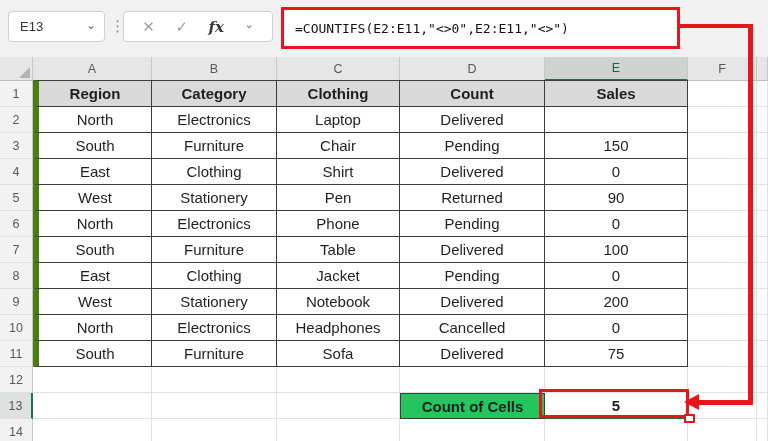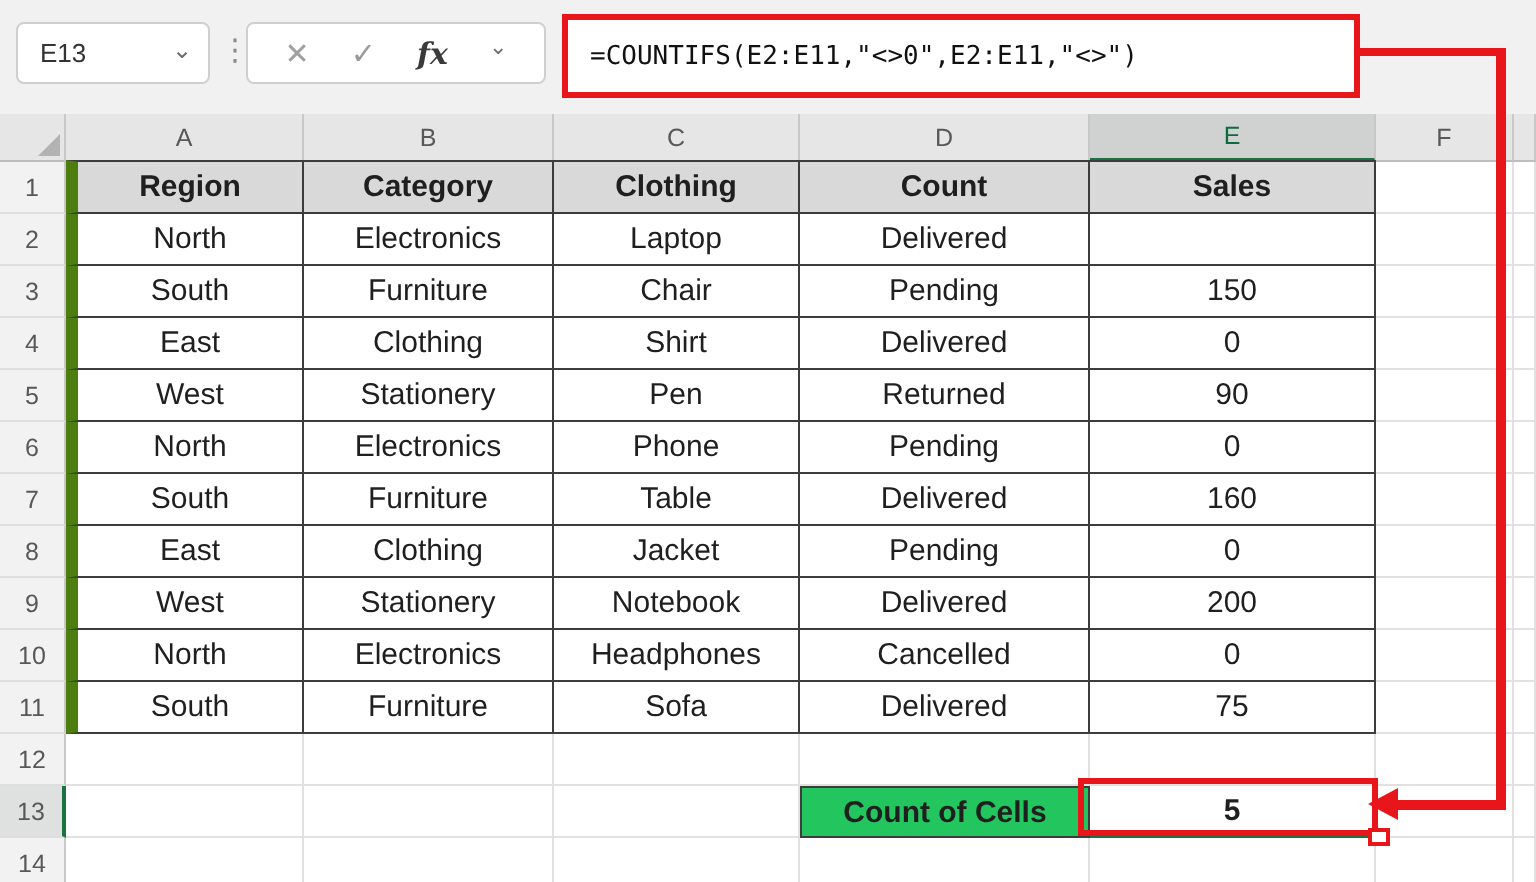--- a/index.html
+++ b/index.html
@@ -152,21 +152,21 @@
         <div class="cell tbl" style="width: 143px;">0</div>
         <div class="cell" style="width: 69px;"></div>
         <div class="cell" style="width: 11px;"></div>
       </div>
       <div class="grid-row">
         <div class="rowhdr" style="width: 33px;">7</div>
         <div class="cell tbl tbl-left" style="width: 119px;">South</div>
         <div class="cell tbl" style="width: 125px;">Furniture</div>
         <div class="cell tbl" style="width: 123px;">Table</div>
         <div class="cell tbl" style="width: 145px;">Delivered</div>
-        <div class="cell tbl" style="width: 143px;">160</div>
+        <div class="cell tbl" style="width: 143px;">100</div>
         <div class="cell" style="width: 69px;"></div>
         <div class="cell" style="width: 11px;"></div>
       </div>
       <div class="grid-row">
         <div class="rowhdr" style="width: 33px;">8</div>
         <div class="cell tbl tbl-left" style="width: 119px;">East</div>
         <div class="cell tbl" style="width: 125px;">Clothing</div>
         <div class="cell tbl" style="width: 123px;">Jacket</div>
         <div class="cell tbl" style="width: 145px;">Pending</div>
         <div class="cell tbl" style="width: 143px;">0</div>

